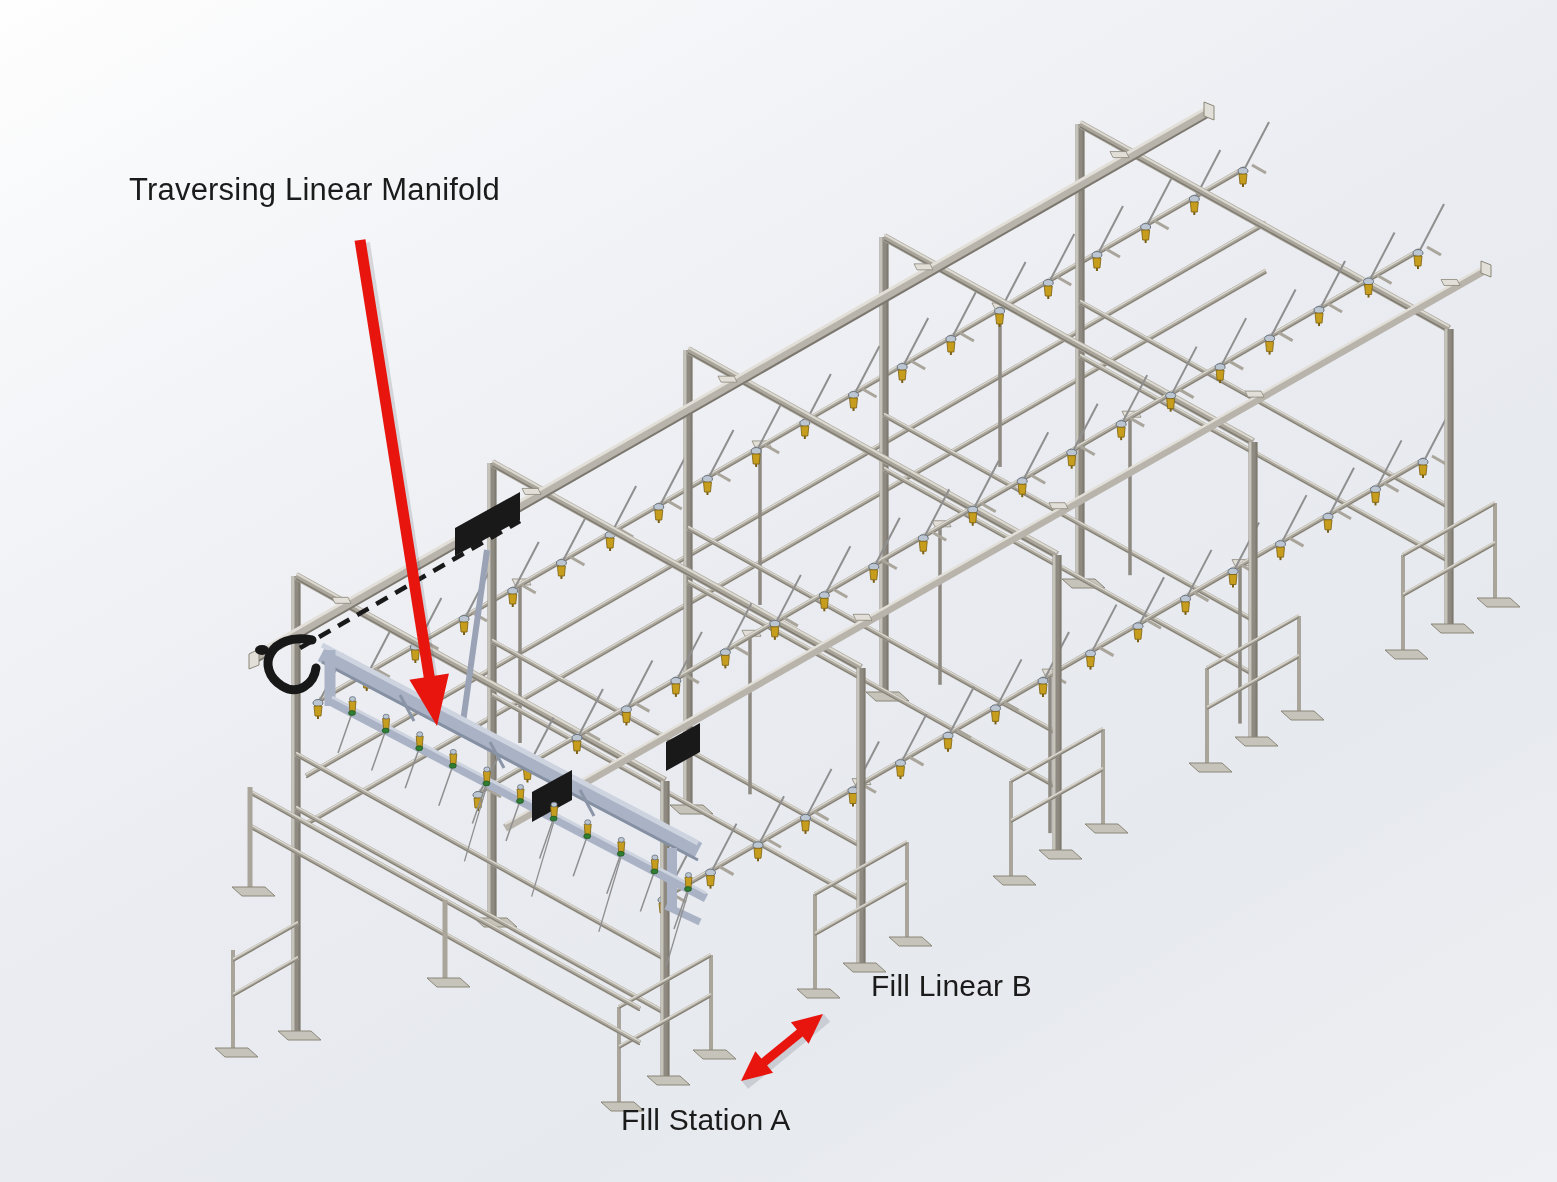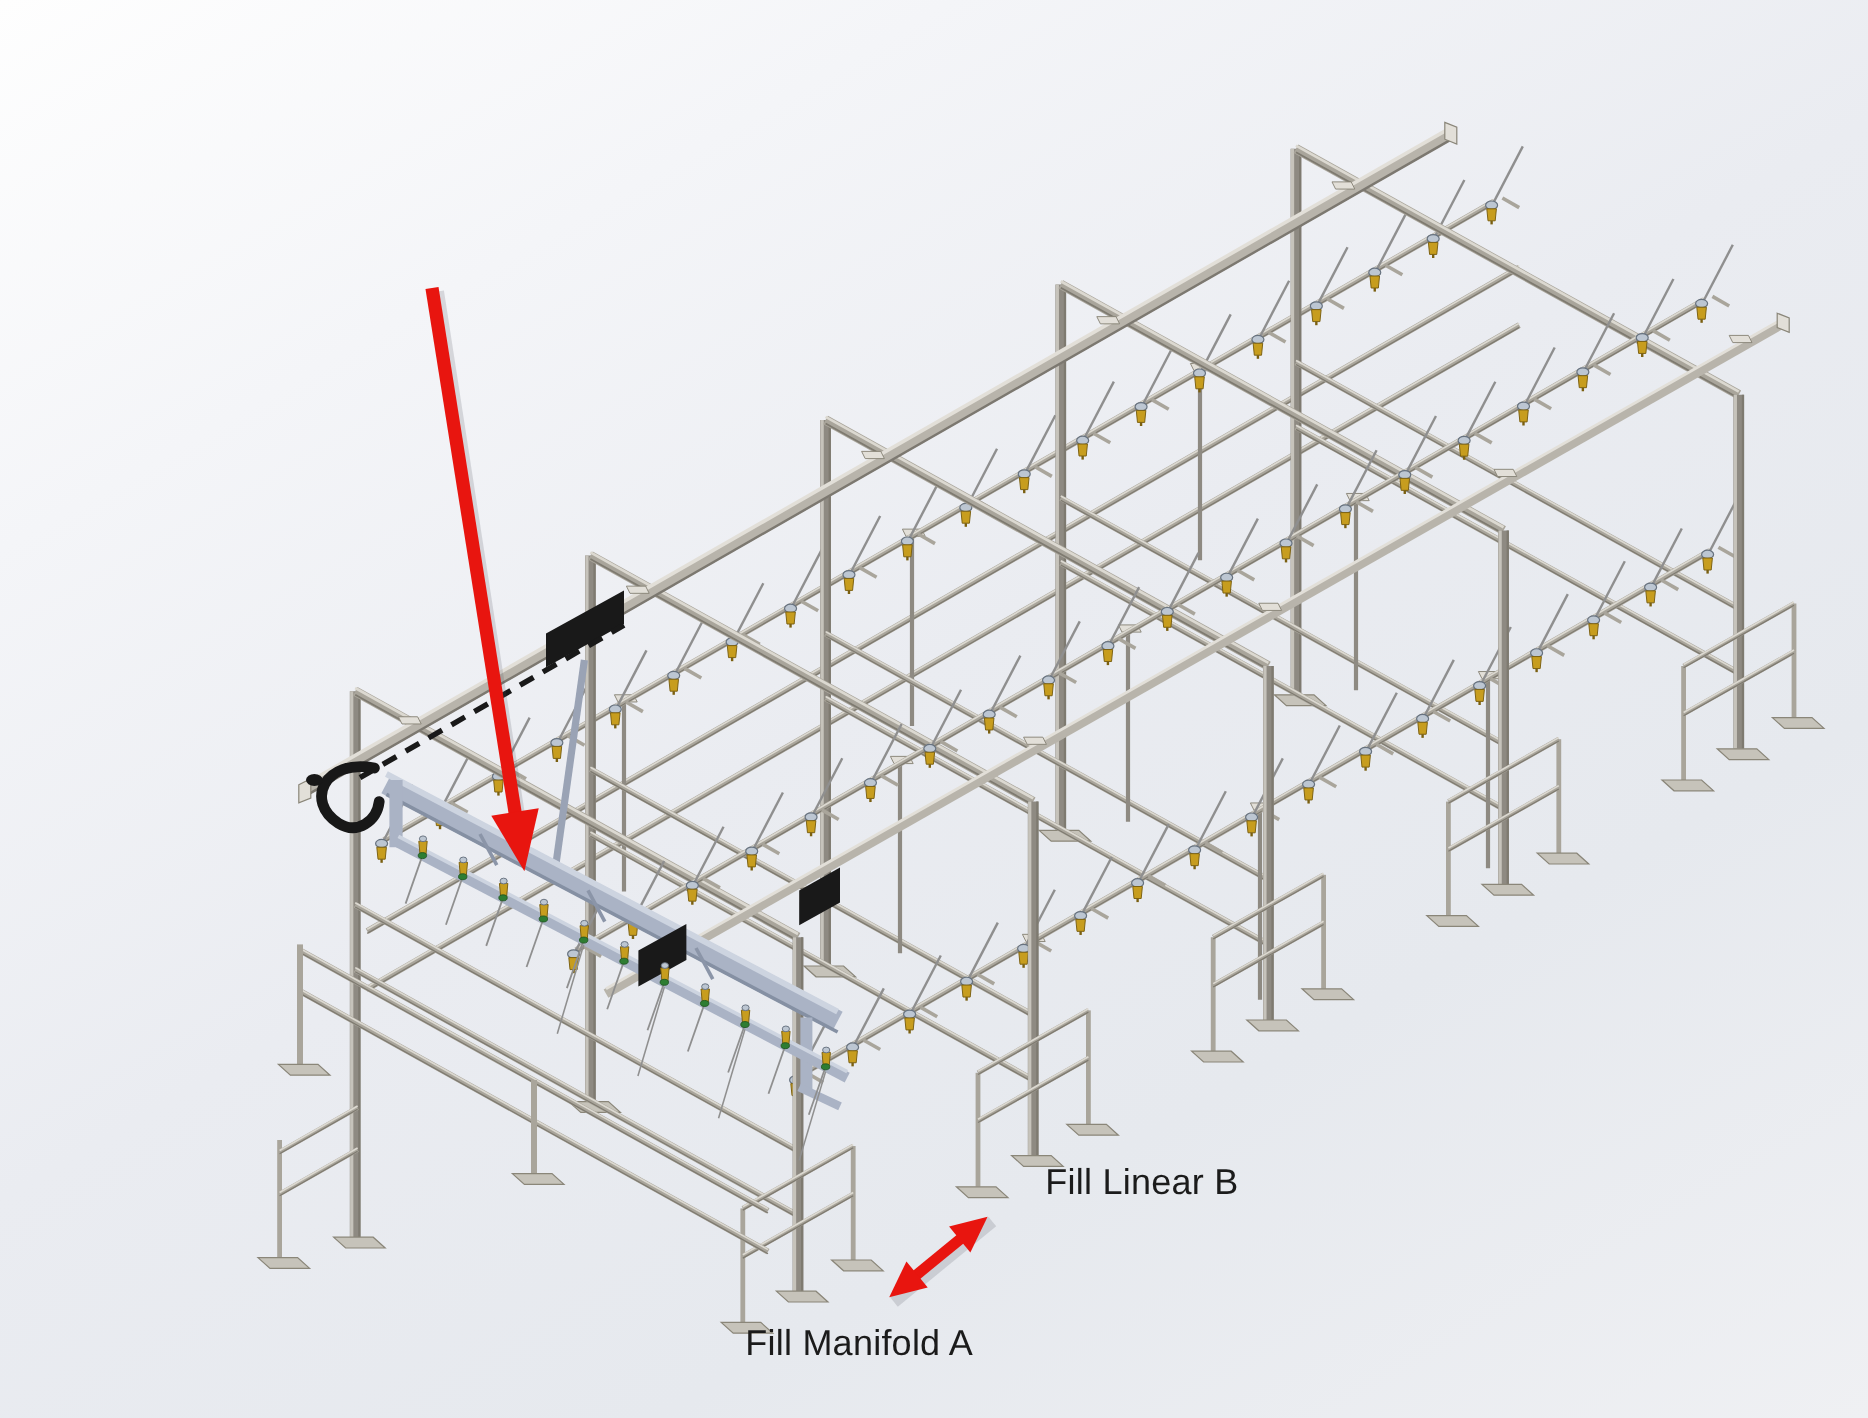--- a/index.html
+++ b/index.html
@@ -604,15 +604,16 @@
         </g>
         <line x1="745" y1="1085" x2="827" y2="1018" stroke="rgba(80,80,90,0.18)" stroke-width="10" stroke-linecap="butt"></line>
         <g>
           <line x1="761.1338249909601" y1="1064.549191775679" x2="802.8661750090399" y2="1030.450808224321" stroke="#e8150f" stroke-width="9" stroke-linecap="butt"></line>
           <polygon points="823,1014 790.9105359665655,1022.1404114175457 808.6267909773728,1043.8229921770412" fill="#e8150f"></polygon>
           <polygon points="741,1081 773.0894640334345,1072.8595885824543 755.3732090226272,1051.1770078229588" fill="#e8150f"></polygon>
         </g>
       </g>
     </svg>
 
+  <div class="cad-label lbl-manifold">Traversing Linear Manifold</div>
   <div class="cad-label lbl-station-b">Fill Linear B</div>
-  <div class="cad-label lbl-station-a">Fill Manifold A</div>
+  <div class="cad-label lbl-station-a">Fill Station A</div>
 </div>
 
 </body></html>

